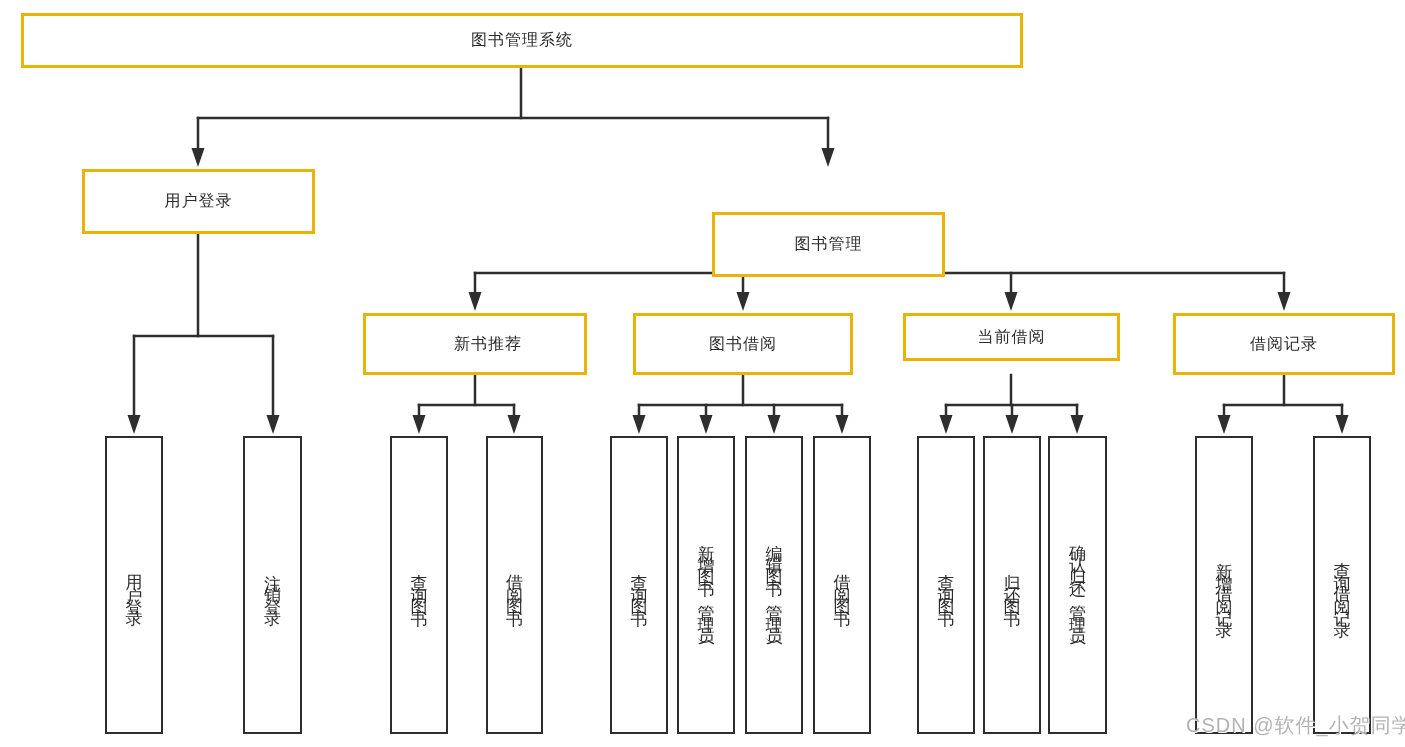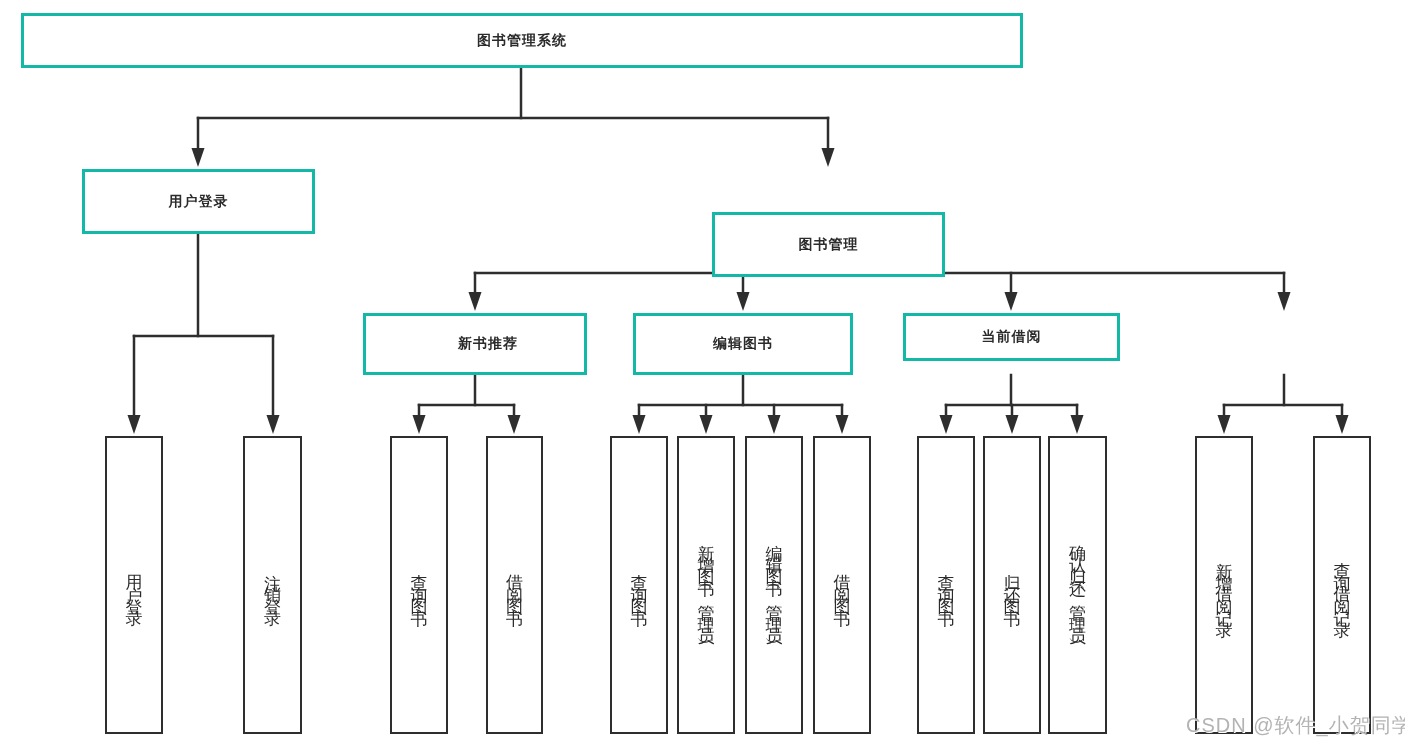--- a/index.html
+++ b/index.html
@@ -19,25 +19,24 @@
   .node {
     position: absolute;
     box-sizing: border-box;
     background: #ffffff;
     display: flex;
     align-items: center;
     justify-content: center;
     color: #2b2b2b;
   }
   .hbox {
-    border: 3px solid #14b8a6;
-    font-size: 14px;
+    border: 3px solid #eab308;
+    font-size: 16px;
     letter-spacing: 1px;
     white-space: nowrap;
-    font-weight: bold;
   }
   .vbox {
     border: 2.5px solid #2e2e2e;
     top: 436px;
     height: 298px;
     font-size: 17px;
   }
   .vbox > span {
     writing-mode: vertical-rl;
     text-orientation: mixed;
@@ -126,22 +125,23 @@
       <polygon points="1342,434 1335.5,415 1348.5,415"></polygon>
     </g>
   </svg>
 
   <div class="node hbox" style="left:21px; top:13px; width:1002px; height:55px;">图书管理系统</div>
 
   <div class="node hbox" style="left:82px; top:169px; width:233px; height:65px;">用户登录</div>
   <div class="node hbox" style="left:712px; top:169px; width:233px; height:65px;margin-top:43px;">图书管理</div>
 
   <div class="node hbox" style="left:363px; top:313px; width:224px; height:62px;padding-left:26px;">新书推荐</div>
-  <div class="node hbox" style="left:633px; top:313px; width:220px; height:62px;">编辑图书</div>
+  <div class="node hbox" style="left:633px; top:313px; width:220px; height:62px;">图书借阅</div>
   <div class="node hbox" style="left:903px; top:313px; width:217px; height:48px;">当前借阅</div>
+  <div class="node hbox" style="left:1173px; top:313px; width:222px; height:62px;">借阅记录</div>
 
   <div class="node vbox" style="left:105px; width:58px;">
     <span>用户登录</span>
   </div>
   <div class="node vbox" style="left:243px; width:59px;">
     <span>注销登录</span>
   </div>
 
   <div class="node vbox" style="left:390px; width:58px;">
     <span>查询图书</span>

